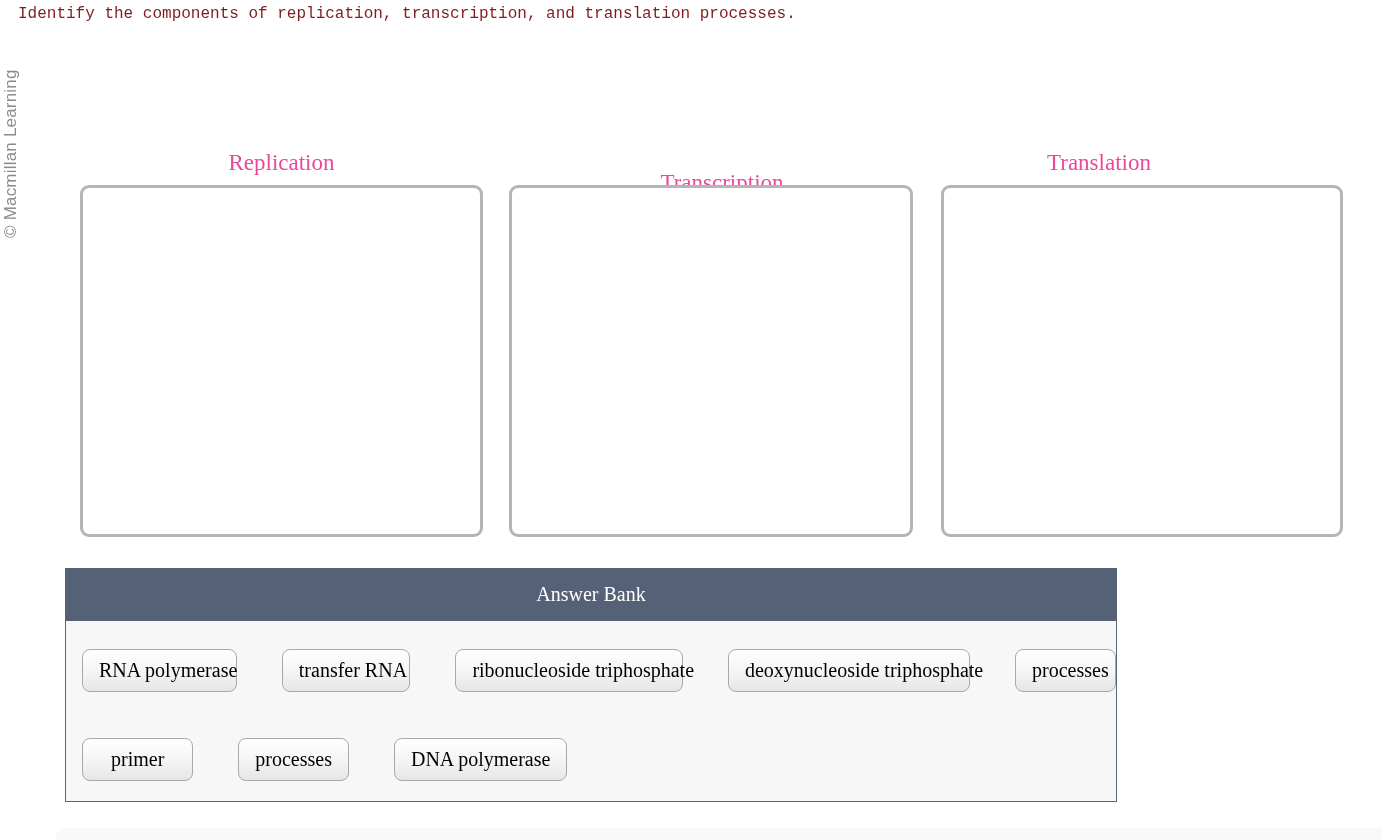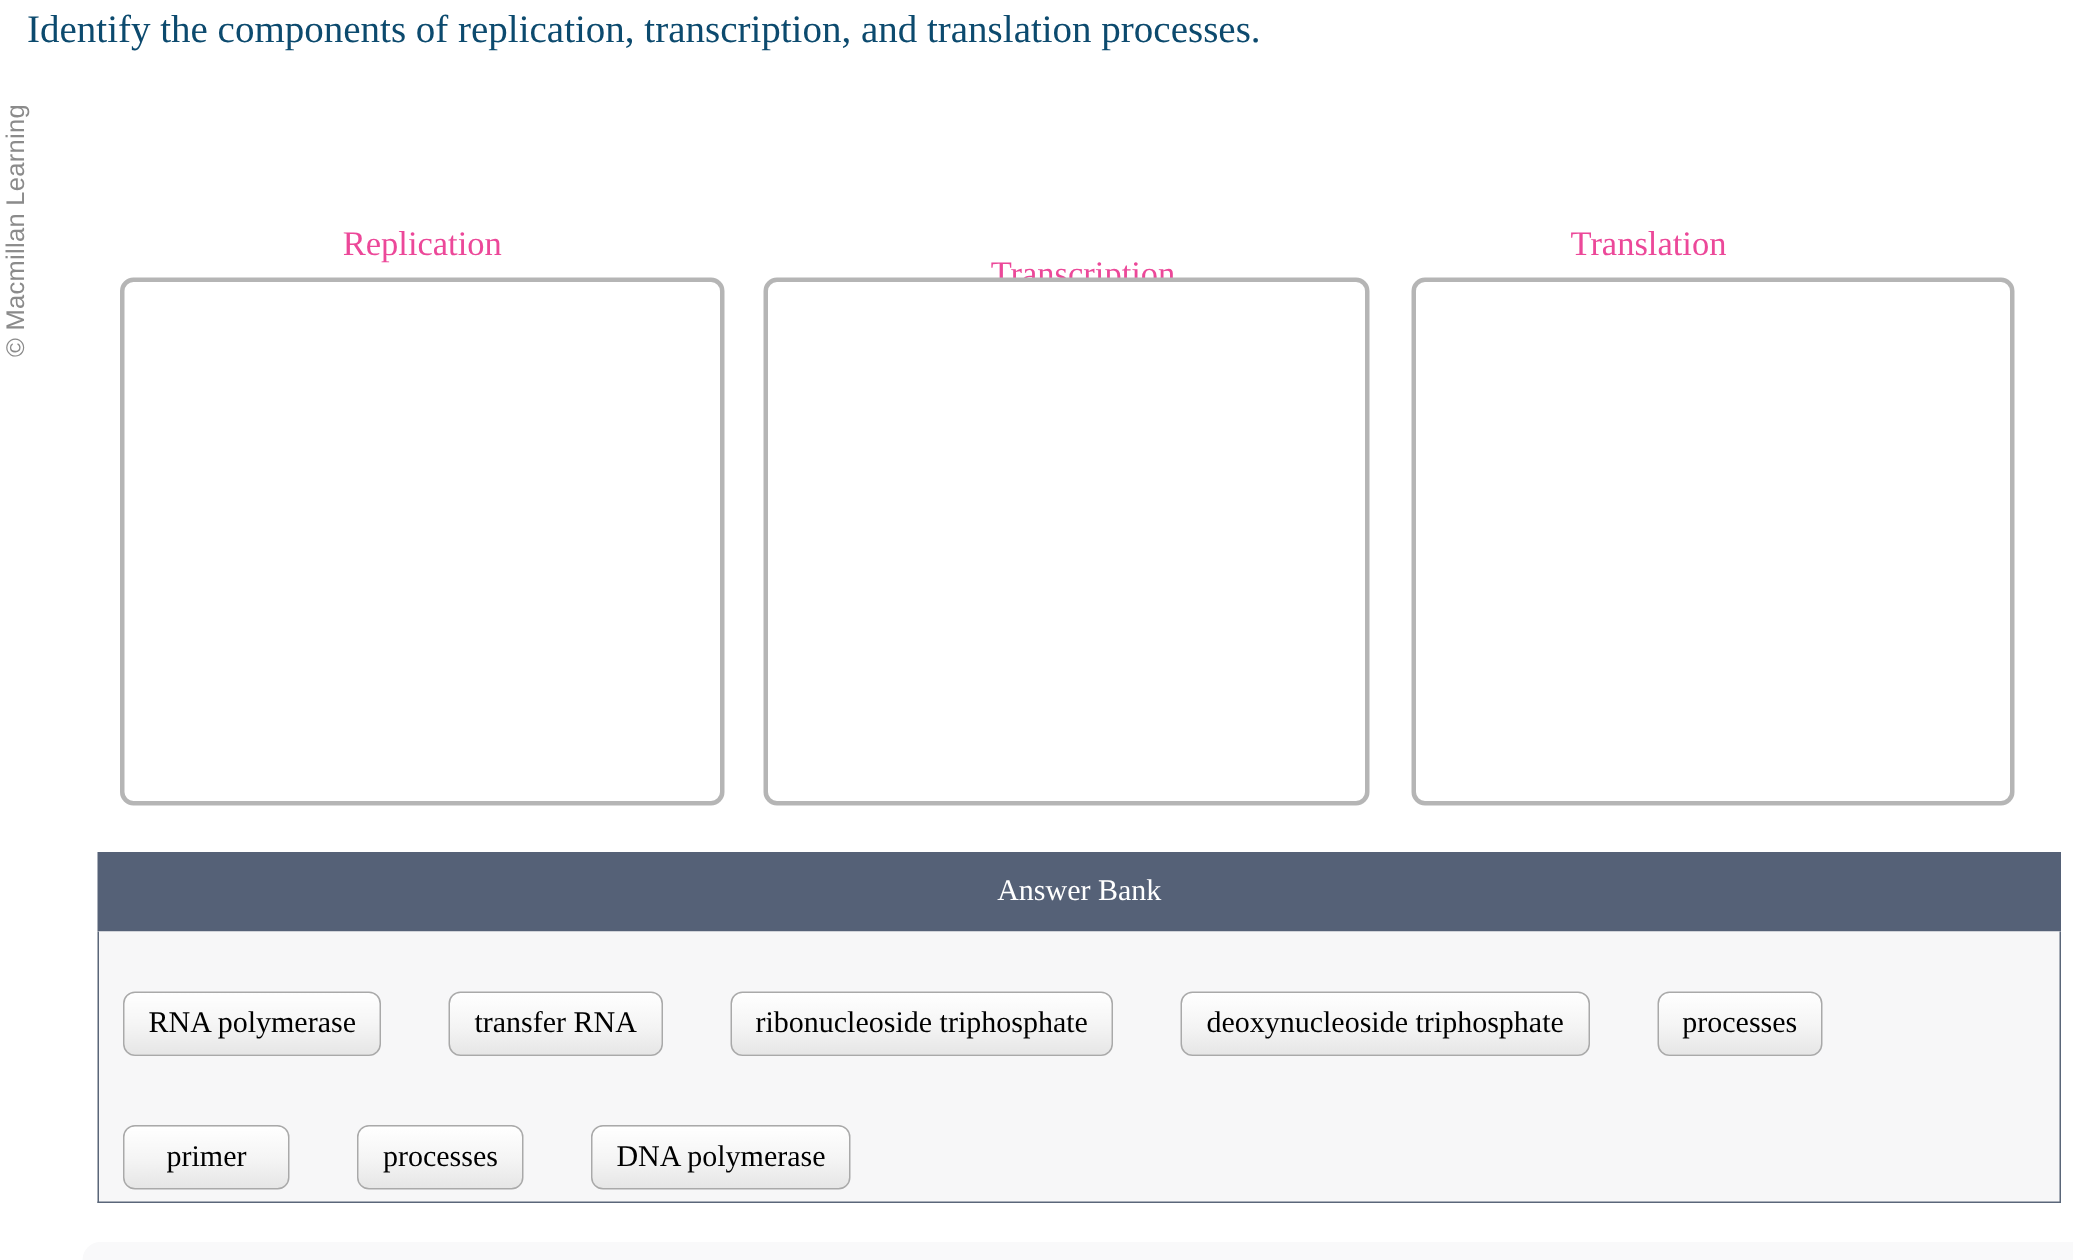--- a/index.html
+++ b/index.html
@@ -25,22 +25,23 @@
     color: #8b8b8b;
     white-space: nowrap;
     letter-spacing: 0.2px;
   }
 
   
   .prompt {
     position: absolute;
     left: 18px;
     top: 5px;
-    font-size: 26px;
-    color: #0c4a6e;
+    font-size: 16px;
+    color: #7f1d1d;
+    font-family: Liberation Mono, monospace;
   }
 
   
   .zone-label {
     position: absolute;
     top: 150px;
     font-size: 23px;
     text-align: center;
     color: #ec4899;
   }
@@ -59,38 +60,38 @@
   }
   .drop-zone.z1 { left: 80px;  width: 403px; }
   .drop-zone.z2 { left: 509px; width: 404px; }
   .drop-zone.z3 { left: 941px; width: 402px; }
 
   
   .answer-bank {
     position: absolute;
     left: 65px;
     top: 568px;
-    width: 1309px;
+    width: 1052px;
     height: 234px;
   }
   .answer-bank-header {
     height: 53px;
     background: #556177;
     color: #ffffff;
     font-size: 20px;
     display: flex;
     align-items: center;
     justify-content: center;
   }
   .answer-bank-body {
     height: 181px;
     background: #f7f7f8;
     border: 1px solid #5a6679;
     border-top: none;
-    padding: 40px 0 0 16px;
+    padding: 28px 0 0 16px;
   }
   .chip-row {
     display: flex;
     align-items: flex-start;
     gap: 45px;
   }
   .chip-row.row2 { margin-top: 46px; }
   .chip {
     display: inline-block;
     min-width: 84px;

